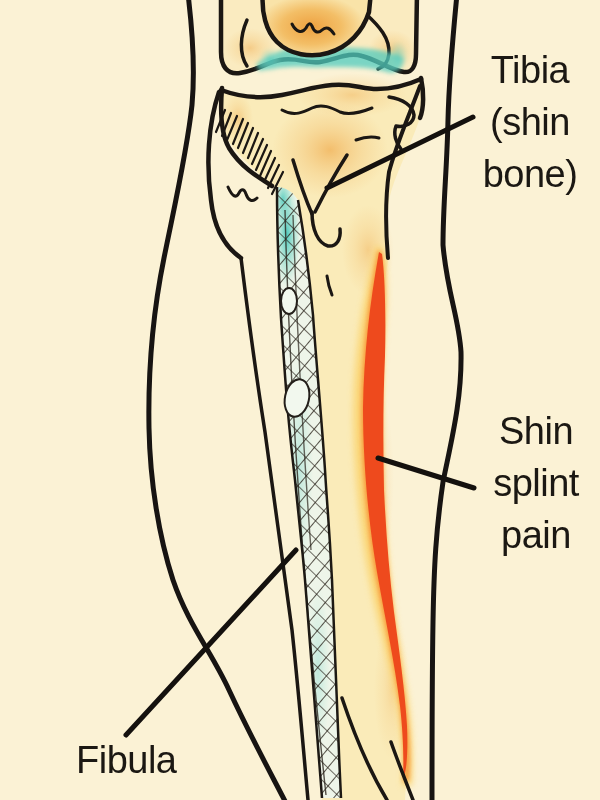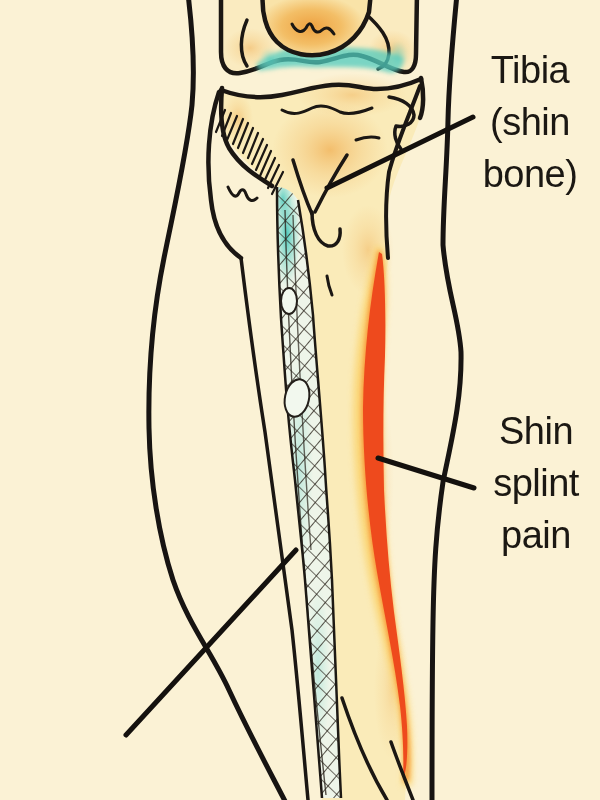--- a/index.html
+++ b/index.html
@@ -196,14 +196,17 @@
   <span>(shin</span>
   <span>bone)</span>
 </div>
 
 <div class="fig-label" id="label-shin-splint">
   <span>Shin</span>
   <span>splint</span>
   <span>pain</span>
 </div>
 
+<div class="fig-label" id="label-fibula">
+  <span>Fibula</span>
+</div>
 
 </div>
 
 </body></html>

